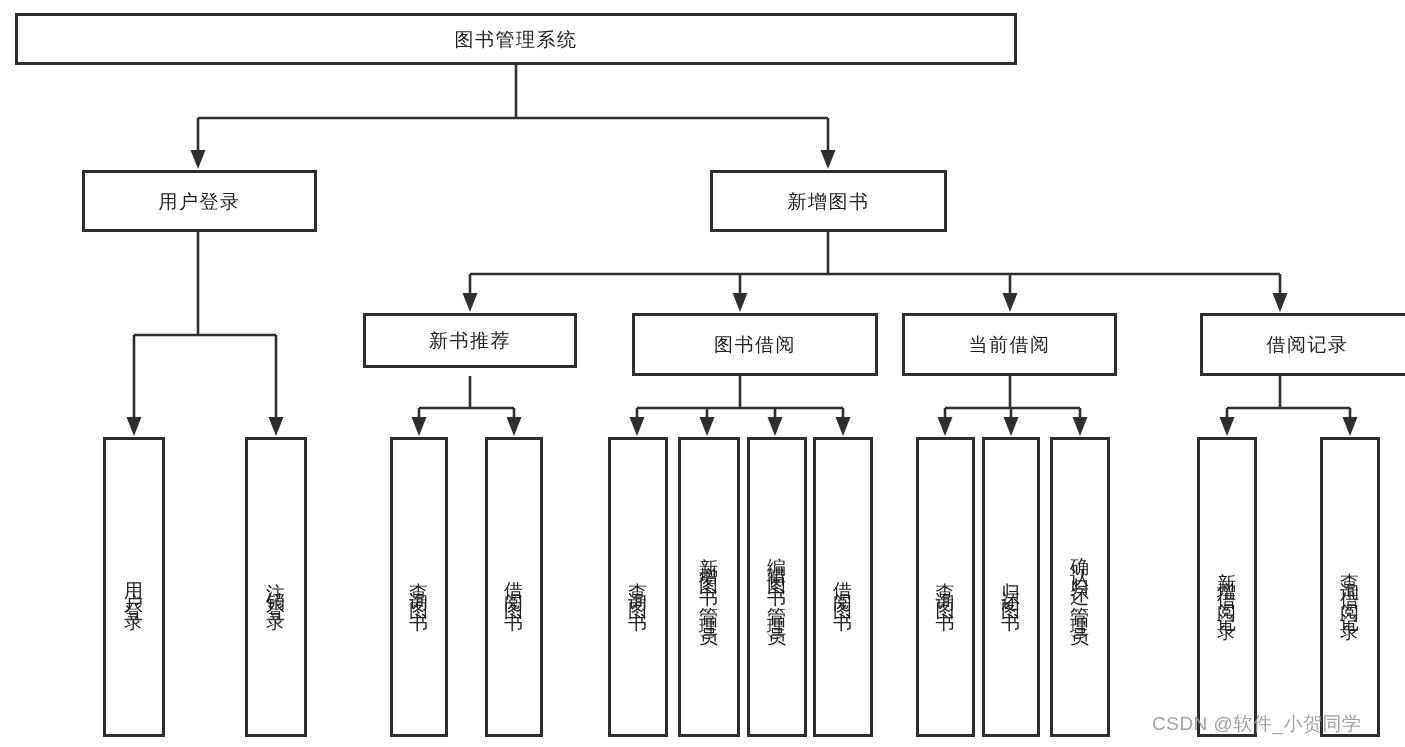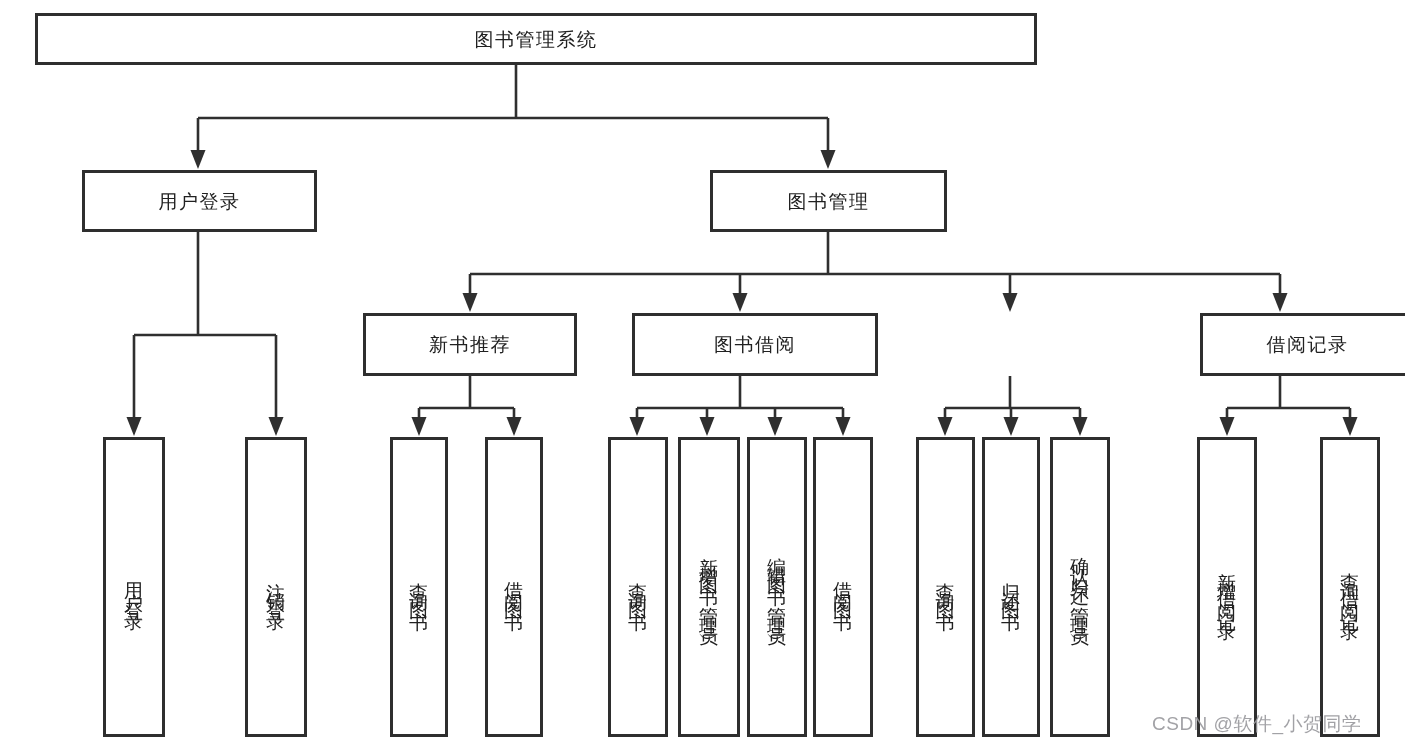--- a/index.html
+++ b/index.html
@@ -72,27 +72,28 @@
       <path d="M775 436 l-7.5 -19 h15 z"></path>
       <path d="M843 436 l-7.5 -19 h15 z"></path>
       <path d="M945 436 l-7.5 -19 h15 z"></path>
       <path d="M1011 436 l-7.5 -19 h15 z"></path>
       <path d="M1080 436 l-7.5 -19 h15 z"></path>
       <path d="M1227 436 l-7.5 -19 h15 z"></path>
       <path d="M1350 436 l-7.5 -19 h15 z"></path>
     </g>
   </svg>
 
-  <div class="hbox" style="left:15px;top:13px;width:1002px;height:52px;margin-left:20px;">图书管理系统</div>
+  <div class="hbox" style="left:15px;top:13px;width:1002px;height:52px;">图书管理系统</div>
 
   <div class="hbox" style="left:82px;top:170px;width:235px;height:62px;">用户登录</div>
-  <div class="hbox" style="left:710px;top:170px;width:237px;height:62px;">图书管理</div>
+  <div class="hbox" style="left:710px;top:170px;width:237px;height:62px;">新增图书</div>
 
-  <div class="hbox" style="left:363px;top:313px;width:214px;height:63px;">新书推荐</div>
+  <div class="hbox" style="left:363px;top:313px;width:214px;height:55px;">新书推荐</div>
   <div class="hbox" style="left:632px;top:313px;width:246px;height:63px;">图书借阅</div>
+  <div class="hbox" style="left:902px;top:313px;width:215px;height:63px;">当前借阅</div>
   <div class="hbox" style="left:1172px;top:313px;width:215px;height:63px;margin-left:28px;">借阅记录</div>
 
   <div class="vbox" style="left:103px;width:62px;">用户登录</div>
   <div class="vbox" style="left:245px;width:62px;">注销登录</div>
 
   <div class="vbox" style="left:390px;width:58px;">查询图书</div>
   <div class="vbox" style="left:485px;width:58px;">借阅图书</div>
 
   <div class="vbox" style="left:608px;width:60px;">查询图书</div>
   <div class="vbox" style="left:678px;width:62px;">新增图书（管理员）</div>

